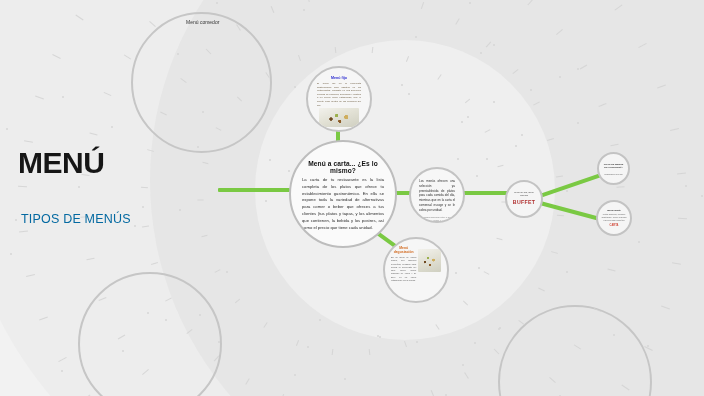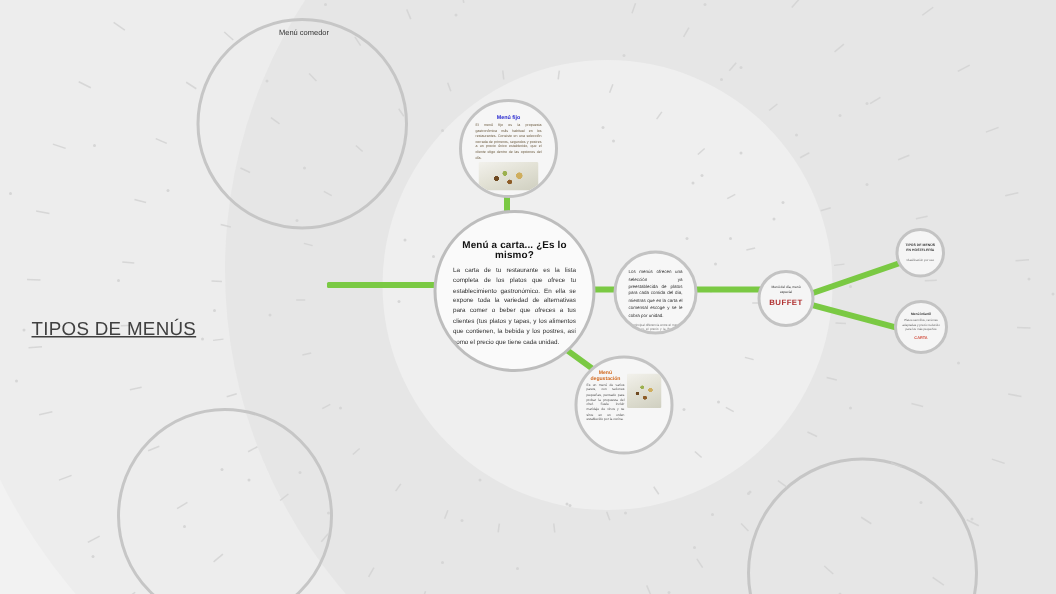--- a/index.html
+++ b/index.html
@@ -187,23 +187,22 @@
     font-size: 30px;
     font-weight: bold;
     color: #161616;
     letter-spacing: -.5px;
     line-height: 1;
   }
   .subhead {
     position: absolute;
     left: 21px; top: 212px;
     font-size: 12.5px;
-    color: #404040;
+    color: #0369a1;
     letter-spacing: .2px;
-    text-decoration: underline;
   }
   .corner-label {
     position: absolute;
     left: 186px; top: 19px;
     font-size: 5px;
     color: #333;
   }
 </style>
 </head>
 <body>
@@ -443,16 +442,17 @@
   </div>
 
   <div class="bubble bubble-r2">
     <div class="r2-inner">
       <div class="r2-title">Menú infantil</div>
       <div class="r2-body">Platos sencillos, raciones adaptadas y precio reducido para los más pequeños</div>
       <div class="r2-accent">CARTA</div>
     </div>
   </div>
 
+  <div class="headline">MENÚ</div>
   <div class="subhead">TIPOS DE MENÚS</div>
   <div class="corner-label">Menú comedor</div>
 
 </div>
 
 </body></html>

